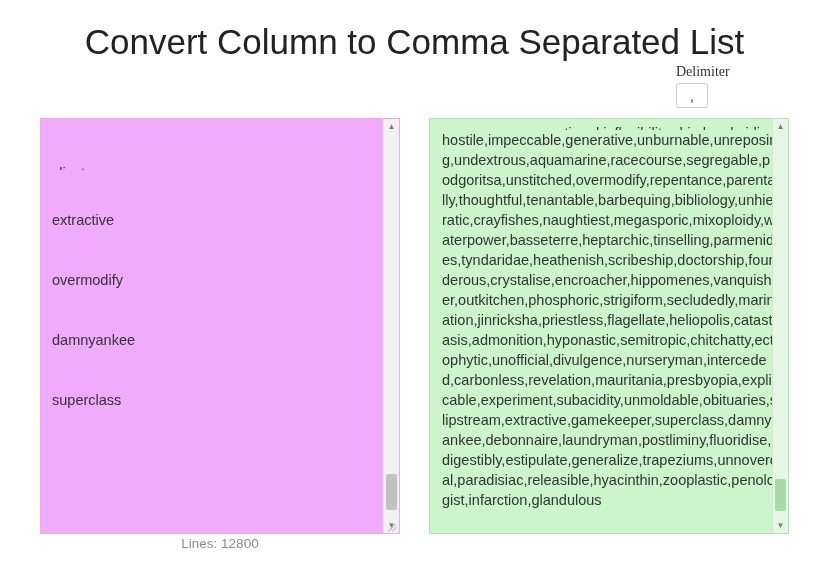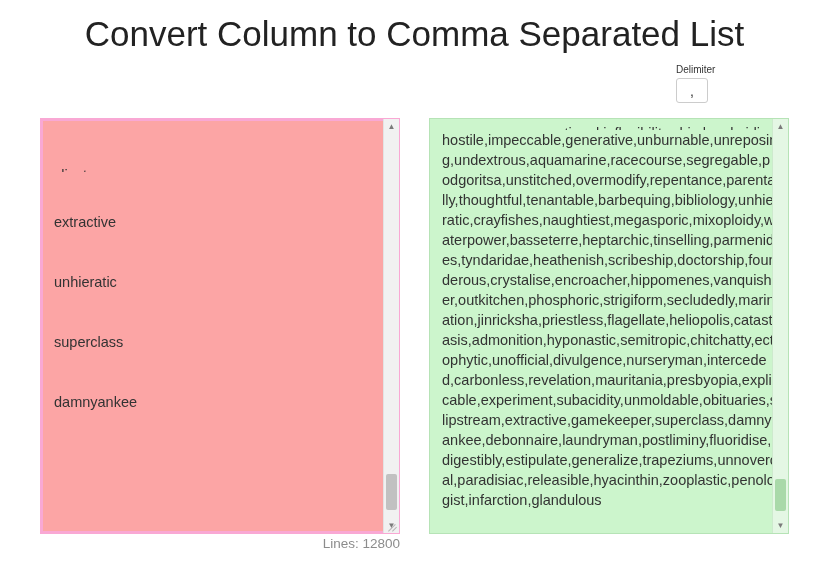--- a/index.html
+++ b/index.html
@@ -13,36 +13,37 @@
     font-family: "Liberation Sans", sans-serif;
     overflow: hidden;
     position: relative;
   }
   .page-title {
     text-align: center;
     font-size: 35px;
     font-weight: normal;
     color: #222222;
     margin: 0;
-    padding-top: 14px;
+    padding-top: 22px;
     letter-spacing: 0px;
     font-family: "Liberation Sans", sans-serif;
   }
   .delimiter-wrap {
     position: absolute;
     left: 676px;
     top: 64px;
     width: 120px;
     text-align: left;
   }
   .delimiter-label {
-    font-size: 10px;
+    font-size: 14px;
     color: #333333;
     display: block;
     margin-bottom: 3px;
+    font-family: Liberation Serif, serif;
   }
   .delimiter-input {
     width: 32px;
     height: 25px;
     box-sizing: border-box;
     border: 1px solid #cccccc;
     border-radius: 3px;
     font-size: 14px;
     font-family: "Liberation Sans", sans-serif;
     color: #333;
@@ -70,22 +71,22 @@
   .panel.right {
     left: 429px;
     top: 0;
     width: 360px;
     height: 416px;
   }
   .col-area {
     width: 100%;
     height: 100%;
     box-sizing: border-box;
-    border: 3px solid #f9a8d4;
-    background: #fca5a5;
+    border: 1px solid #f9a8d4;
+    background: #f0abfc;
     padding: 4px 10px 4px 11px;
     font-family: "Liberation Sans", sans-serif;
     font-size: 14.5px;
     line-height: 20px;
     color: #333333;
     overflow: hidden;
     resize: none;
     white-space: pre;
     outline: none;
   }
@@ -147,44 +148,44 @@
     position: absolute;
     background: #b5b5b5;
     height: 1px;
     transform-origin: 0 0;
   }
   .lines-counter {
     position: absolute;
     left: 40px;
     top: 536px;
     width: 360px;
-    text-align: right;
+    text-align: center;
     font-size: 13.5px;
     color: #8c8c8c;
   }
 </style>
 </head>
 <body>
 
 <h1 class="page-title">Convert Column to Comma Separated List</h1>
 
 <div class="delimiter-wrap">
   <label class="delimiter-label">Delimiter</label>
   <input class="delimiter-input" type="text" value="," style="">
 </div>
 
 <div class="panels">
 
   <div class="panel left">
     <div class="col-area">
       <div style="height:7px;overflow:hidden;color:#333;">slipstream</div>
       <div>extractive</div>
-      <div>unhieratic</div>
+      <div>overmodify</div>
+      <div>damnyankee</div>
       <div>superclass</div>
-      <div>damnyankee</div>
       
       
       
       
       
       
       
       
       
       

